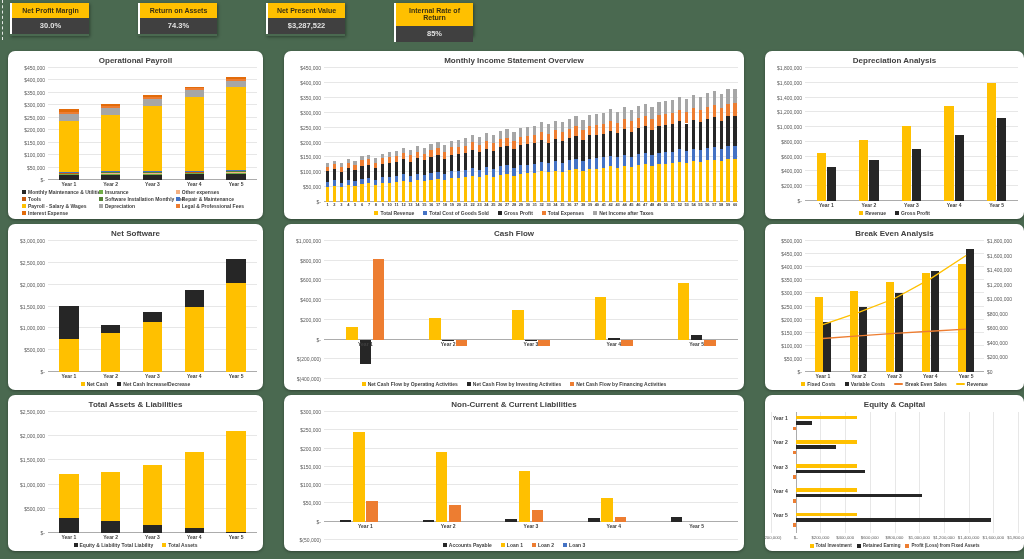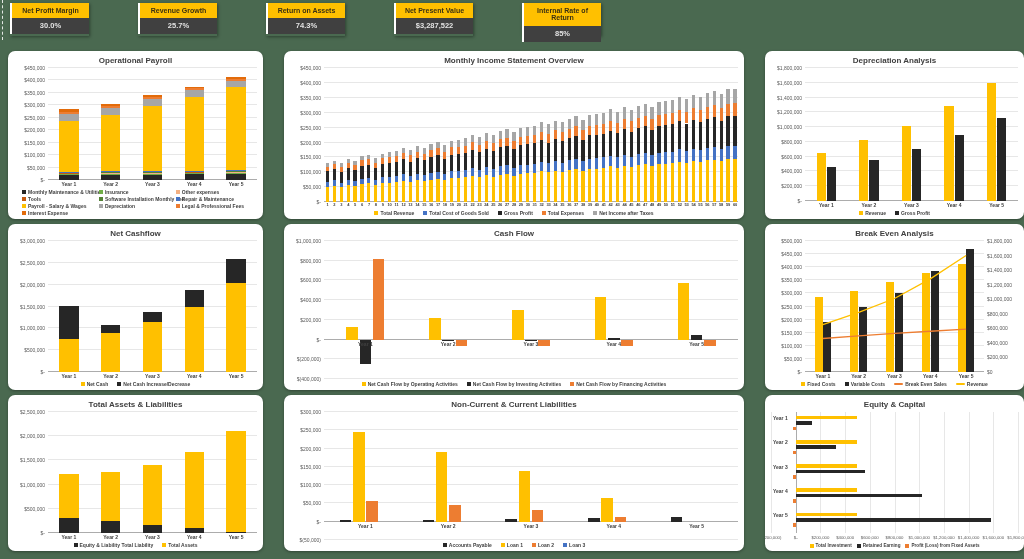--- a/index.html
+++ b/index.html
@@ -57,24 +57,20 @@
 <body>
 
 <div class="marquee"></div>
 
 <div class="kpi-row">
   <div class="kpi-card">
     <div class="kpi-title">Net Profit Margin</div>
     <div class="kpi-value">30.0%</div>
   </div>
   <div class="kpi-card">
-    <div class="kpi-title">Revenue Growth</div>
-    <div class="kpi-value">25.7%</div>
-  </div>
-  <div class="kpi-card">
     <div class="kpi-title">Return on Assets</div>
     <div class="kpi-value">74.3%</div>
   </div>
   <div class="kpi-card">
     <div class="kpi-title">Net Present Value</div>
     <div class="kpi-value">$3,287,522</div>
   </div>
   <div class="kpi-card">
     <div class="kpi-title">Internal Rate of Return</div>
     <div class="kpi-value">85%</div>
@@ -837,21 +833,21 @@
             <span>Revenue</span>
           </span>
           <span class="li">
             <span class="mk" style="background: rgb(38, 38, 38);"></span>
             <span>Gross Profit</span>
           </span>
         </div>
       </div>
   </section>
   <section class="chart-card c3">
-    <h3 class="chart-title">Net Cashflow</h3>
+    <h3 class="chart-title">Net Software</h3>
     <div class="chart-body">
         <div class="plot-row">
           <div class="yaxis">
             <span style="bottom: 0%; transform: translateY(50%);">$-</span>
             <span style="bottom: 16.6667%; transform: translateY(50%);">$500,000</span>
             <span style="bottom: 33.3333%; transform: translateY(50%);">$1,000,000</span>
             <span style="bottom: 50%; transform: translateY(50%);">$1,500,000</span>
             <span style="bottom: 66.6667%; transform: translateY(50%);">$2,000,000</span>
             <span style="bottom: 83.3333%; transform: translateY(50%);">$2,500,000</span>
             <span style="bottom: 100%; transform: translateY(50%);">$3,000,000</span>

